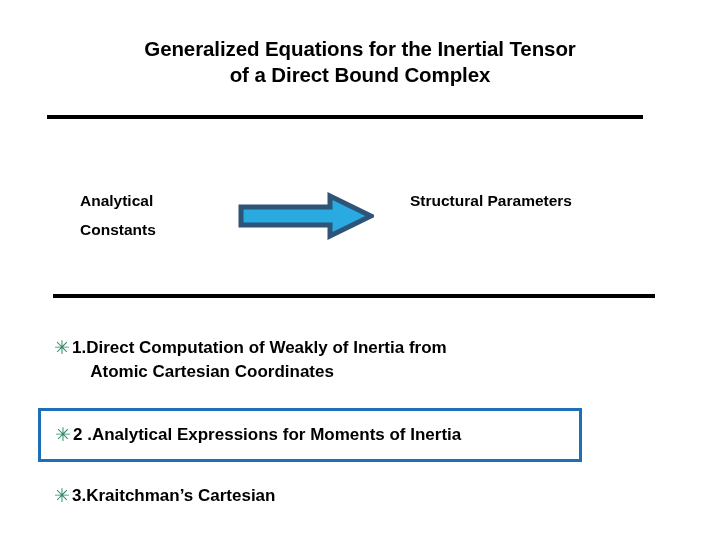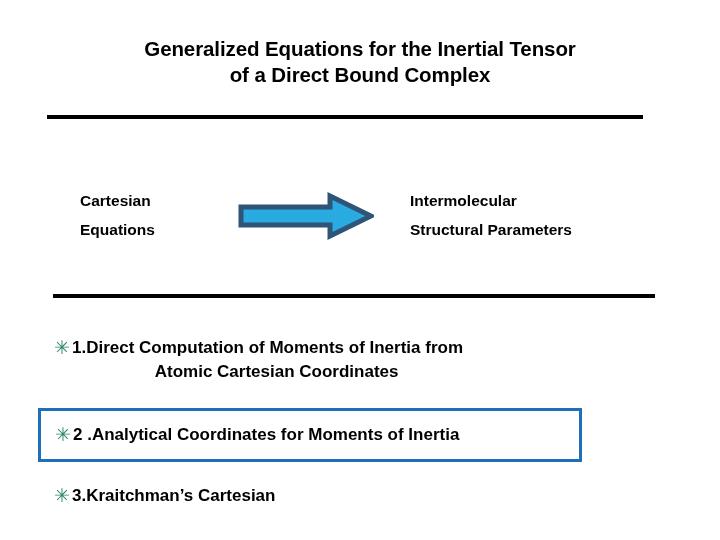--- a/index.html
+++ b/index.html
@@ -106,21 +106,20 @@
     white-space: pre;
   }
   .item-text {
     font-size: 17px;
     font-weight: bold;
     line-height: 24px;
   }
   .item-text .l2 {
     display: block;
     padding-left: 4px;
-    text-align: center;
   }
 
   #item-1 { left: 54px; top: 336px; width: 560px; }
   #item-2-inner { left: 14px; top: 12px; }
   #item-3 { left: 54px; top: 484px; width: 420px; }
 
   
   .highlight-box {
     position: absolute;
     left: 38px;
@@ -138,52 +137,51 @@
 <div class="slide">
 
   <div class="title-block">
     <div class="title-line">Generalized Equations for the Inertial Tensor</div>
     <div class="title-line">of a Direct Bound Complex</div>
   </div>
 
   <div class="rule rule-top"></div>
 
   <div class="flow-left">
-    <div>Cartesian</div>
-    <div>Equations</div>
+    <div>Analytical</div>
+    <div>Constants</div>
   </div>
 
   <div class="flow-arrow">
     <svg width="136" height="48" viewBox="0 0 136 48" xmlns="http://www.w3.org/2000/svg">
       <polygon points="3,15 92,15 92,4 133,24 92,44 92,33 3,33" fill="#29ABE2" stroke="#2E5578" stroke-width="5" stroke-linejoin="miter"></polygon>
     </svg>
   </div>
 
   <div class="flow-right">
-    <div>Intermolecular</div>
     <div>Structural Parameters</div>
   </div>
 
   <div class="rule rule-mid"></div>
 
   <div class="list-item" id="item-1">
     <span class="bullet-asterisk">✳</span>
     <span class="item-num">1.</span>
     <span class="item-text">
-      <span>Direct Computation of Moments of Inertia from</span>
+      <span>Direct Computation of Weakly of Inertia from</span>
       <span class="l2">Atomic  Cartesian Coordinates</span>
     </span>
   </div>
 
   <div class="highlight-box">
     <div class="list-item" id="item-2-inner">
       <span class="bullet-asterisk">✳</span>
       <span class="item-num">2 .</span>
       <span class="item-text">
-        <span>Analytical Coordinates for Moments of Inertia</span>
+        <span>Analytical Expressions for Moments of Inertia</span>
       </span>
     </div>
   </div>
 
   <div class="list-item" id="item-3">
     <span class="bullet-asterisk">✳</span>
     <span class="item-num">3.</span>
     <span class="item-text">
       <span>Kraitchman’s Cartesian</span>
     </span>

